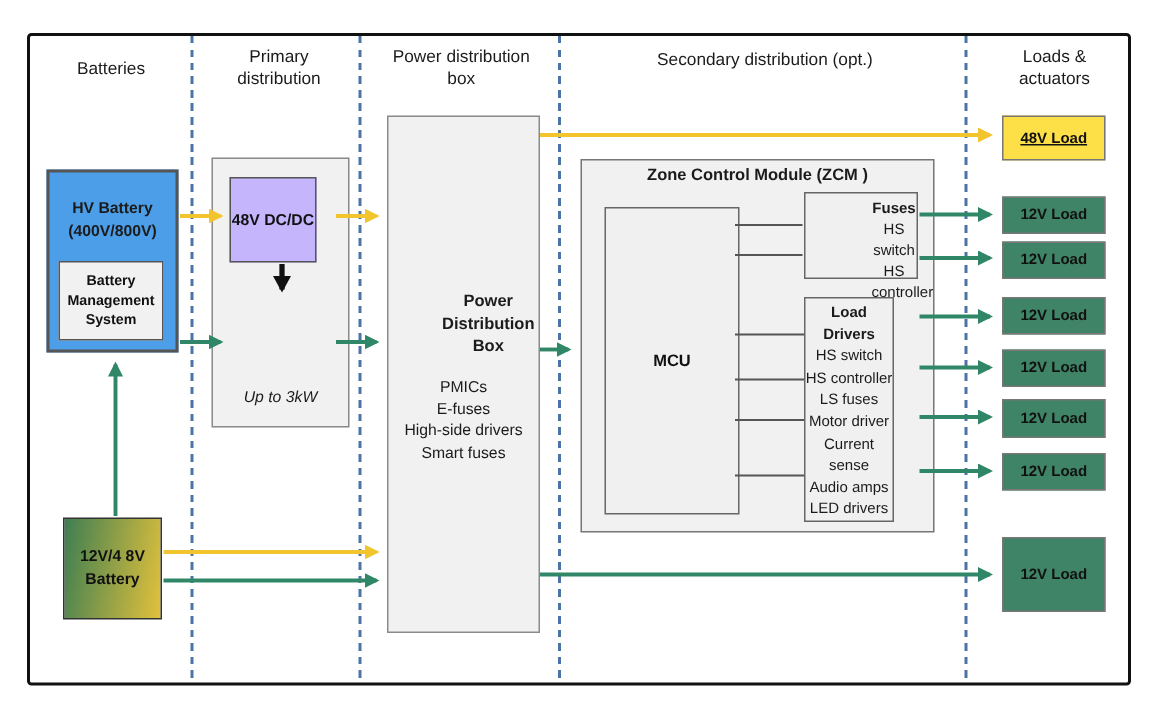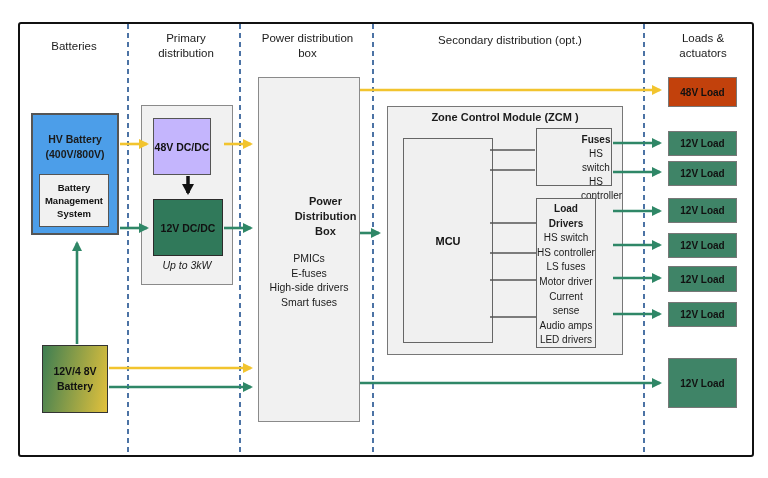--- a/index.html
+++ b/index.html
@@ -28,21 +28,21 @@
   .pdb-feat{left:258px;top:251px;width:102px;text-align:center;font-size:10.5px;line-height:14.5px;}
   .zcm{left:387px;top:106px;width:236px;height:249px;border:1.5px solid #777;}
   .zcm-title{left:387px;top:111px;width:236px;text-align:center;font-weight:bold;font-size:11px;}
   .mcu{left:403px;top:138px;width:90px;height:205px;background:#F0F0F0;border:1.5px solid #666;font-size:11px;}
   .subbox{background:#F0F0F0;border:1.5px solid #666;font-size:10px;line-height:14px;text-align:center;}
   .fuses{left:536px;top:128px;width:76px;height:58px;padding-top:4px;padding-left:44px;}
   .ldrv{left:536px;top:198px;width:60px;height:150px;padding-top:3px;line-height:14.6px;}
   .subbox .t{font-weight:bold;}
   .subbox .n{font-weight:normal;}
   .load{left:668px;width:69px;height:25px;border:1.5px solid #777;font-size:10px;}
-  .load-y{background:#c2410c;}
+  .load-y{background:#fde047;text-decoration:underline;}
   .load-g{background:#3F8467;}
   svg.wires{position:absolute;left:0;top:0;width:768px;height:478px;pointer-events:none;}
 </style>
 </head>
 <body>
 
 <div id="canvas">
 
   <div class="abs frame"></div>
 
@@ -81,23 +81,20 @@
     <div>System</div>
   </div>
   <div class="abs box aux">
     <div>12V/4 8V</div>
     <div>Battery</div>
   </div>
 
   <div class="abs container prim"></div>
   <div class="abs box dcdc48">
     <div>48V DC/DC</div>
-  </div>
-  <div class="abs box dcdc12">
-    <div>12V DC/DC</div>
   </div>
   <div class="abs note">Up to 3kW</div>
 
   <div class="abs container pdb"></div>
   <div class="abs pdb-title">
     <div>Power</div>
     <div>Distribution</div>
     <div>Box</div>
   </div>
   <div class="abs pdb-feat">

